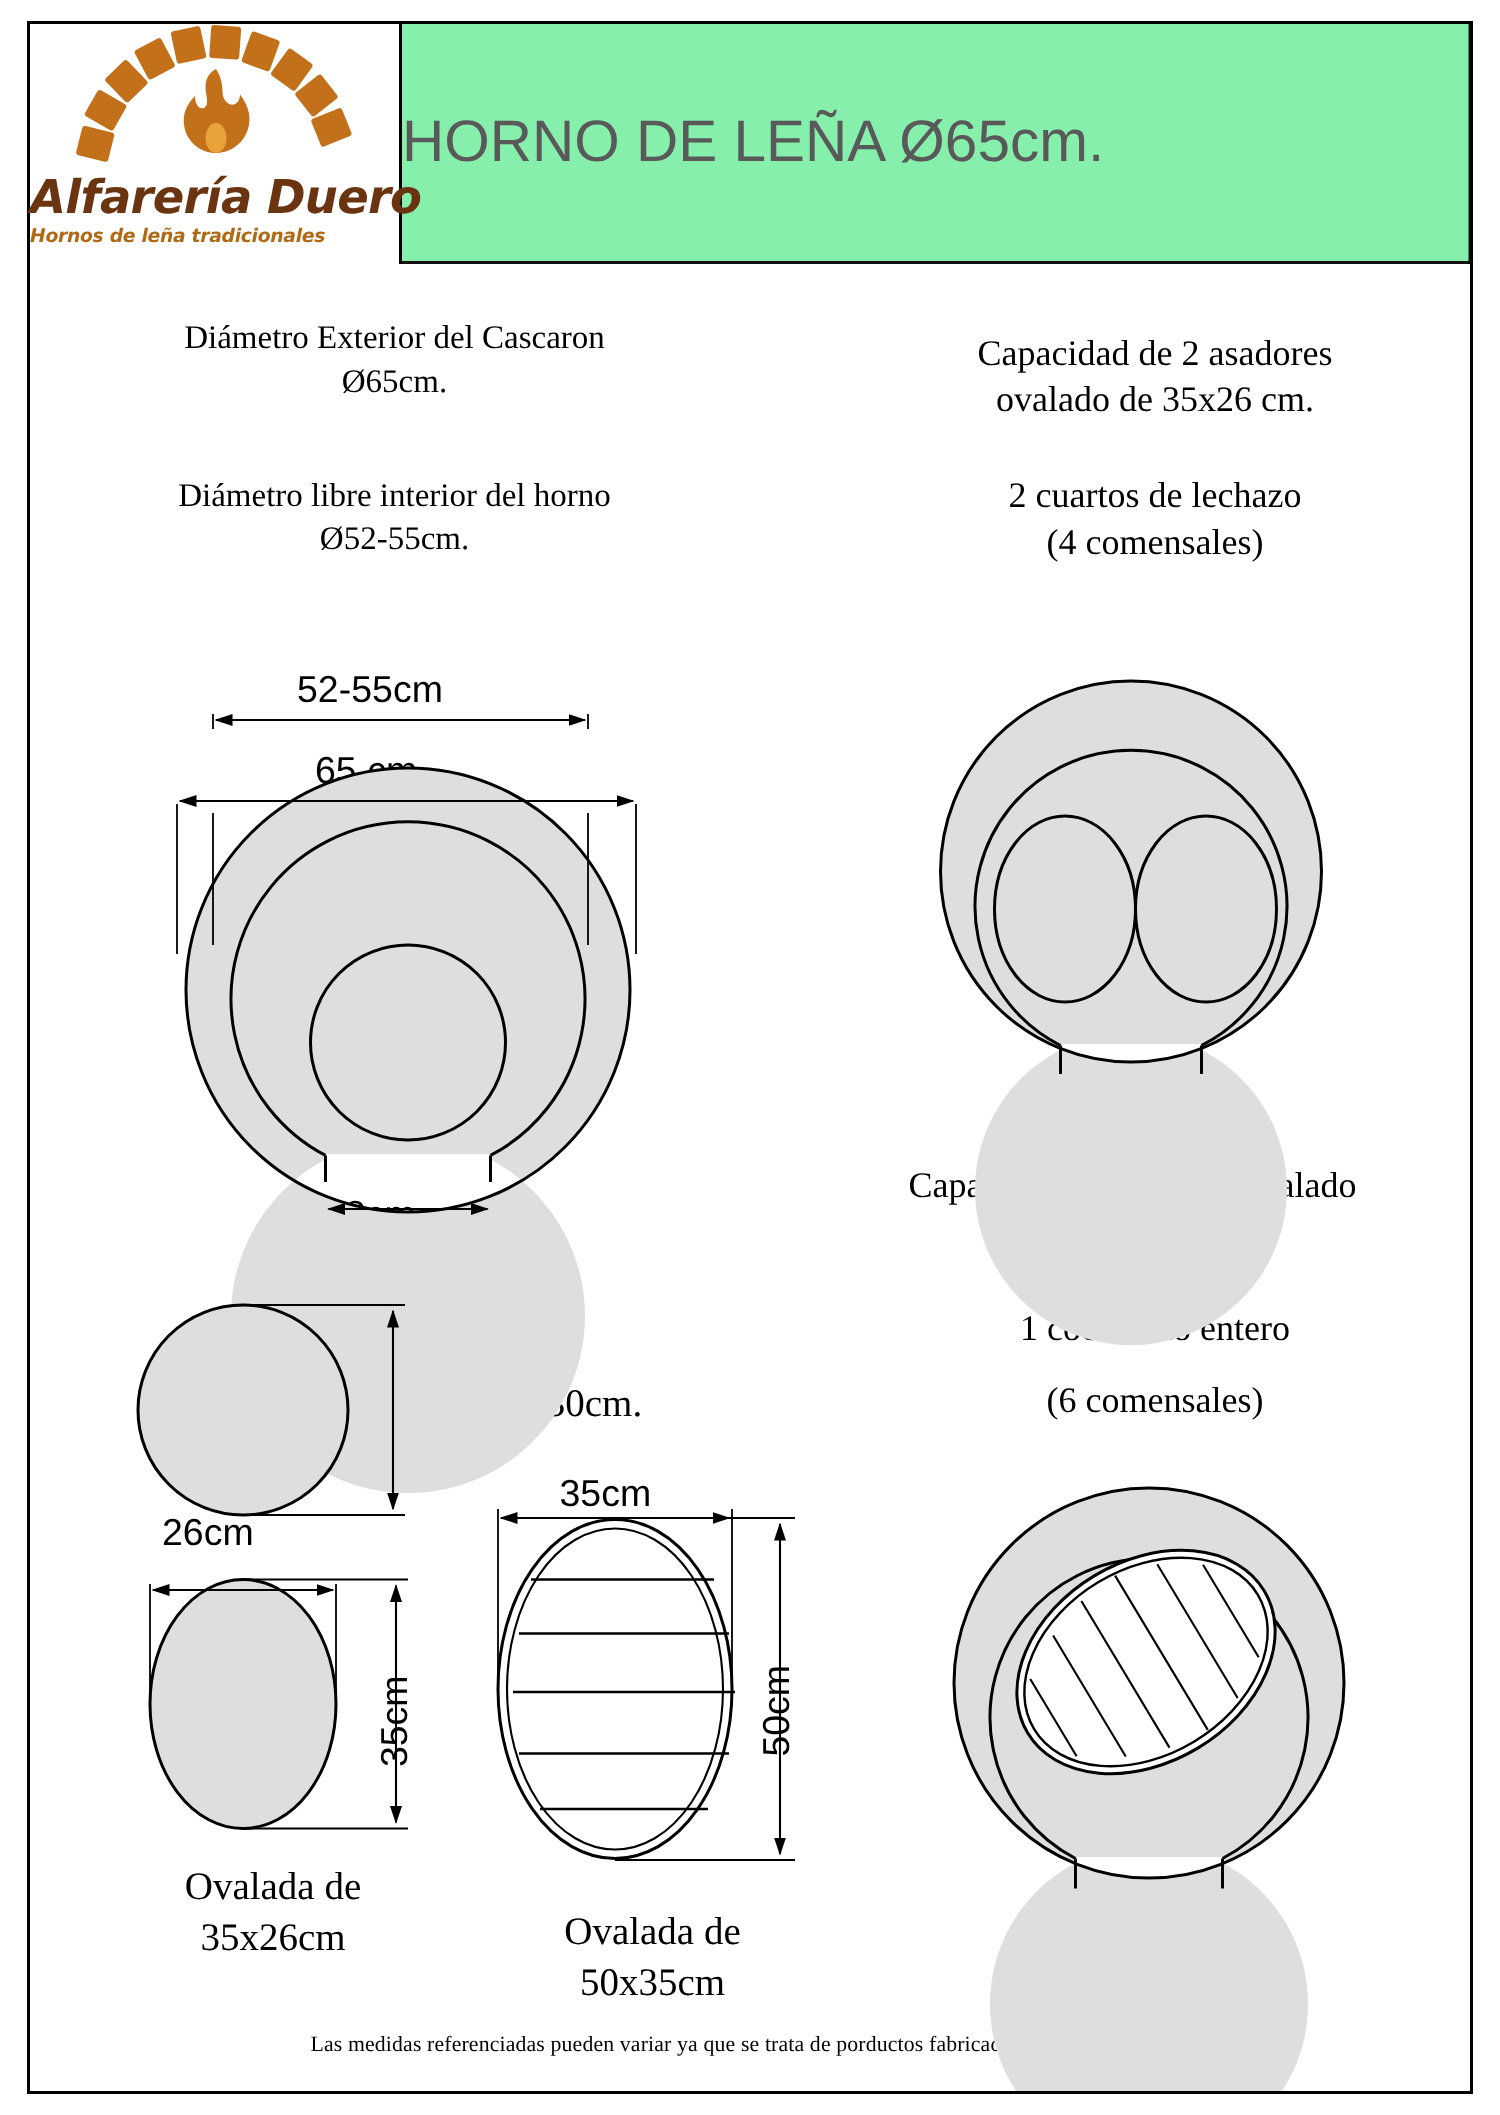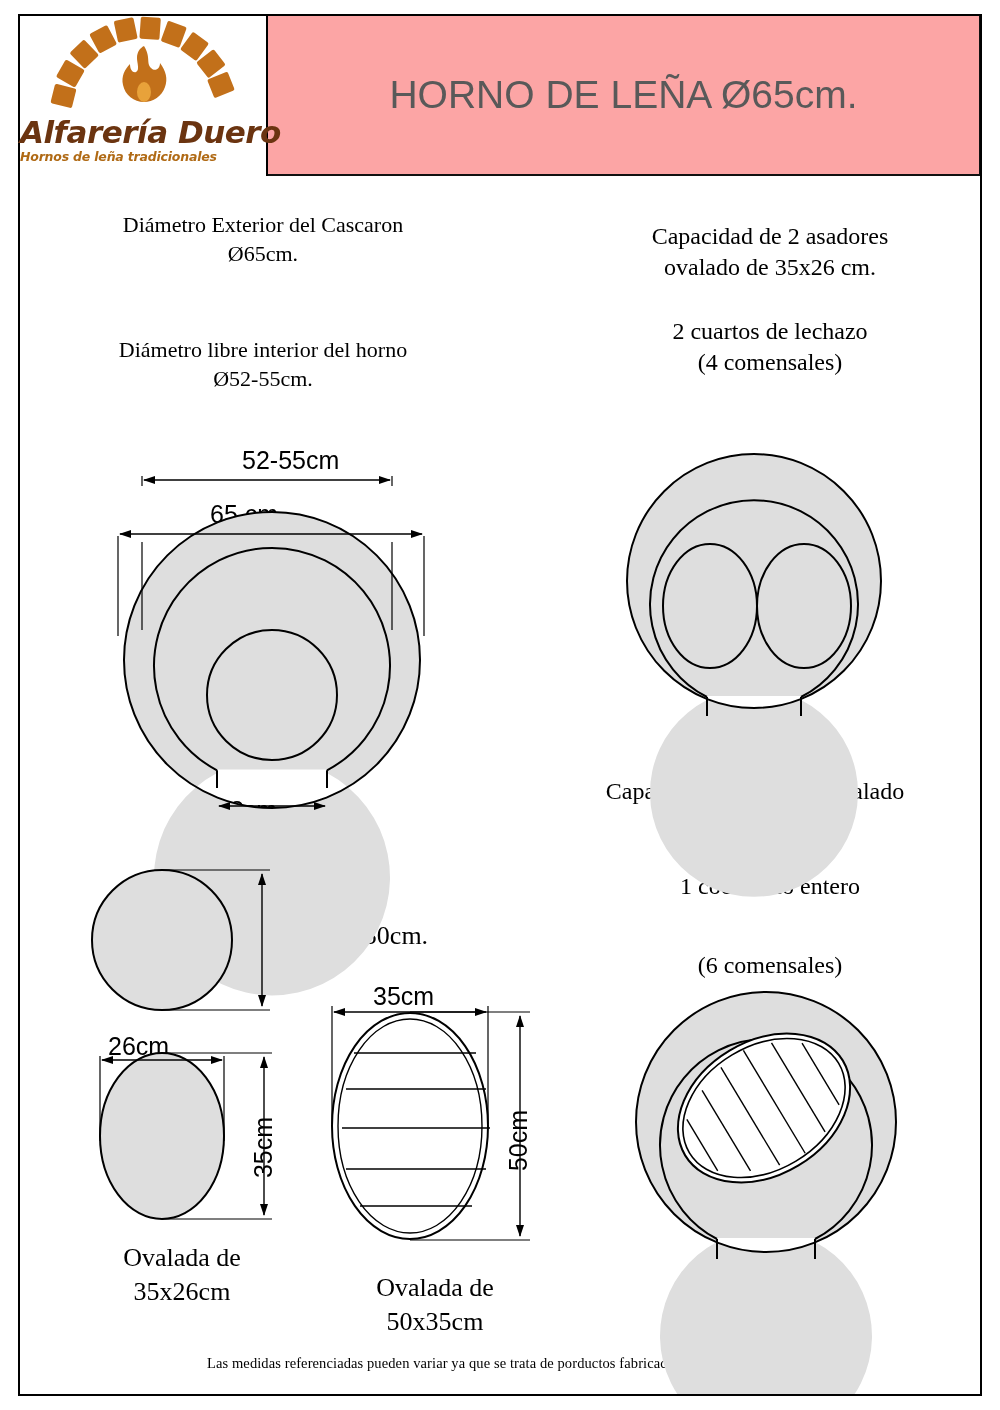--- a/index.html
+++ b/index.html
@@ -48,27 +48,27 @@
     width: 248px;
     height: 160px;
     background: #ffffff;
     border-right: 2px solid #000000;
     box-sizing: border-box;
     position: relative;
   }
   #title-cell {
     flex: 1;
     height: 160px;
-    background: #fca5a5;
+    background: #86efac;
     border-bottom: 2px solid #111;
     border-right: 1px solid #111;
     box-sizing: border-box;
     display: flex;
     flex-direction: column;
-    align-items: center;
+    align-items: flex-start;
     justify-content: center;
   }
   .title-line {
     font-family: "Liberation Sans", "DejaVu Sans", sans-serif;
     font-size: 39px;
     color: #595959;
     letter-spacing: 0px;
     line-height: 50px;
     white-space: nowrap;
   }
@@ -211,55 +211,55 @@
       </div>
 
       <div id="title-cell">
         <div class="title-line">HORNO DE LEÑA Ø65cm.</div>
       </div>
     </div>
 
     <div class="txt body-txt" style="left:18px; top:195px; width:450px;">Diámetro Exterior del Cascaron
 Ø65cm.</div>
 
-    <div class="txt body-txt" style="left:8px; top:320px; width:470px;">Diámetro libre interior del horno
+    <div class="txt body-txt" style="left:8px; top:300px; width:470px;">Diámetro libre interior del horno
 Ø52-55cm.</div>
 
     <div class="txt cap-txt" style="left:540px; top:205px; width:420px;">Capacidad de 2 asadores
 ovalado de 35x26 cm.</div>
 
     <div class="txt cap-txt" style="left:540px; top:300px; width:420px;">2 cuartos de lechazo
 (4 comensales)</div>
 
     <div class="txt cap-txt" style="left:500px; top:760px; width:470px;">Capacidad de 1 asador ovalado
 de 50x35 cm.</div>
 
     <div class="txt cap-txt" style="left:540px; top:855px; width:420px;">1 cochinillo entero</div>
 
-    <div class="txt cap-txt" style="left:540px; top:903px; width:420px;margin-top:31px;">(6 comensales)</div>
+    <div class="txt cap-txt" style="left:540px; top:903px; width:420px;">(6 comensales)</div>
 
     <div class="txt label-txt" style="left:250px; top:903px; width:260px; text-align:left;">Pizza de 30cm.</div>
 
     <div class="txt label-txt" style="left:42px; top:1225px; width:240px;">Ovalada de
 35x26cm</div>
 
     <div class="txt label-txt" style="left:290px; top:1255px; width:250px;">Ovalada de
 50x35cm</div>
 
     <div class="txt footer-txt" style="left:10px; top:1338px; width:944px;">Las medidas referenciadas pueden variar ya que se trata de porductos fabricados totalmente a mano.</div>
 
-    <div class="dim" style="left:178px; top:430px;margin-left:44px;">52-55cm</div>
+    <div class="dim" style="left:178px; top:430px;">52-55cm</div>
 
     <div class="dim" style="left:190px; top:484px;">65 cm</div>
 
     <div class="dim" style="left:196px; top:780px;">38cm</div>
 
     <div class="dim vert" style="left:213px; top:922px;">30cm</div>
 
-    <div class="dim" style="left:88px; top:1016px;">26cm</div>
+    <div class="dim" style="left:88px; top:992px;">26cm</div>
 
     <div class="dim vert" style="left:213px; top:1117px;">35cm</div>
 
     <div class="dim" style="left:353px; top:966px;">35cm</div>
 
     <div class="dim vert" style="left:468px; top:1110px;">50cm</div>
 
     <svg class="svg-layer" viewBox="0 0 960 1378">
       <defs>
         <marker id="ar-e" markerWidth="12" markerHeight="8" refX="11" refY="4" orient="auto" markerUnits="userSpaceOnUse">

